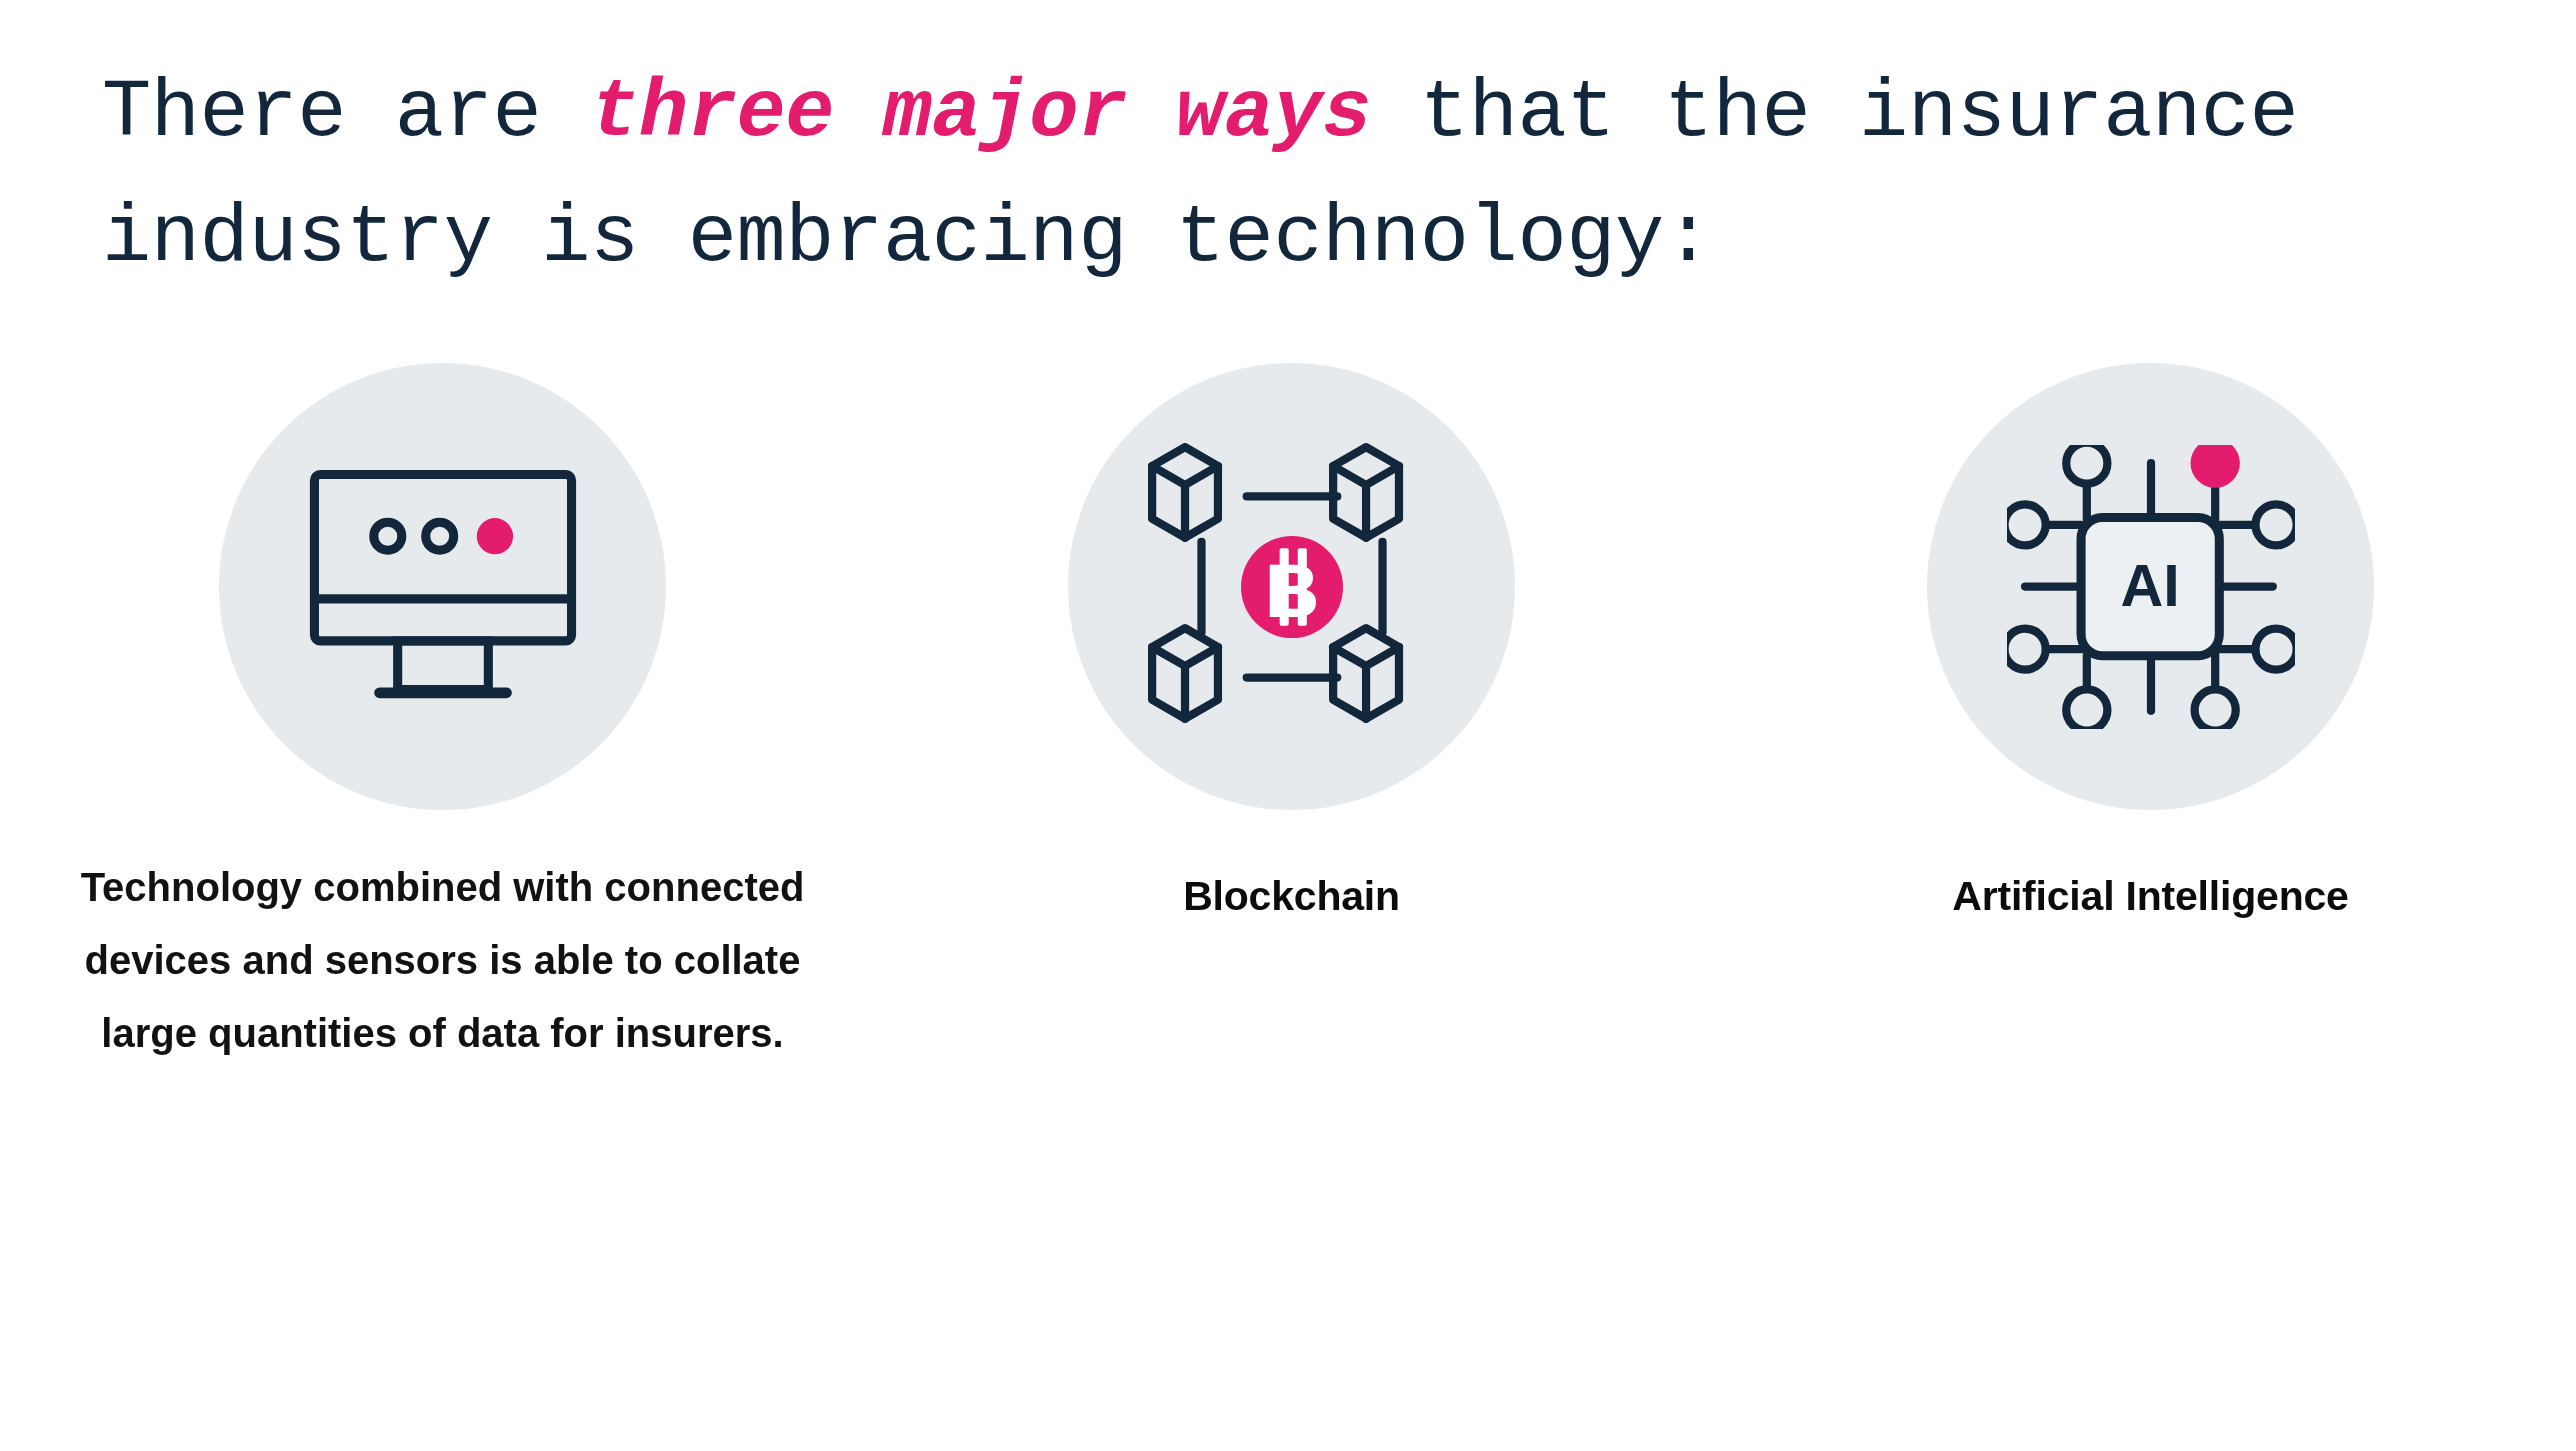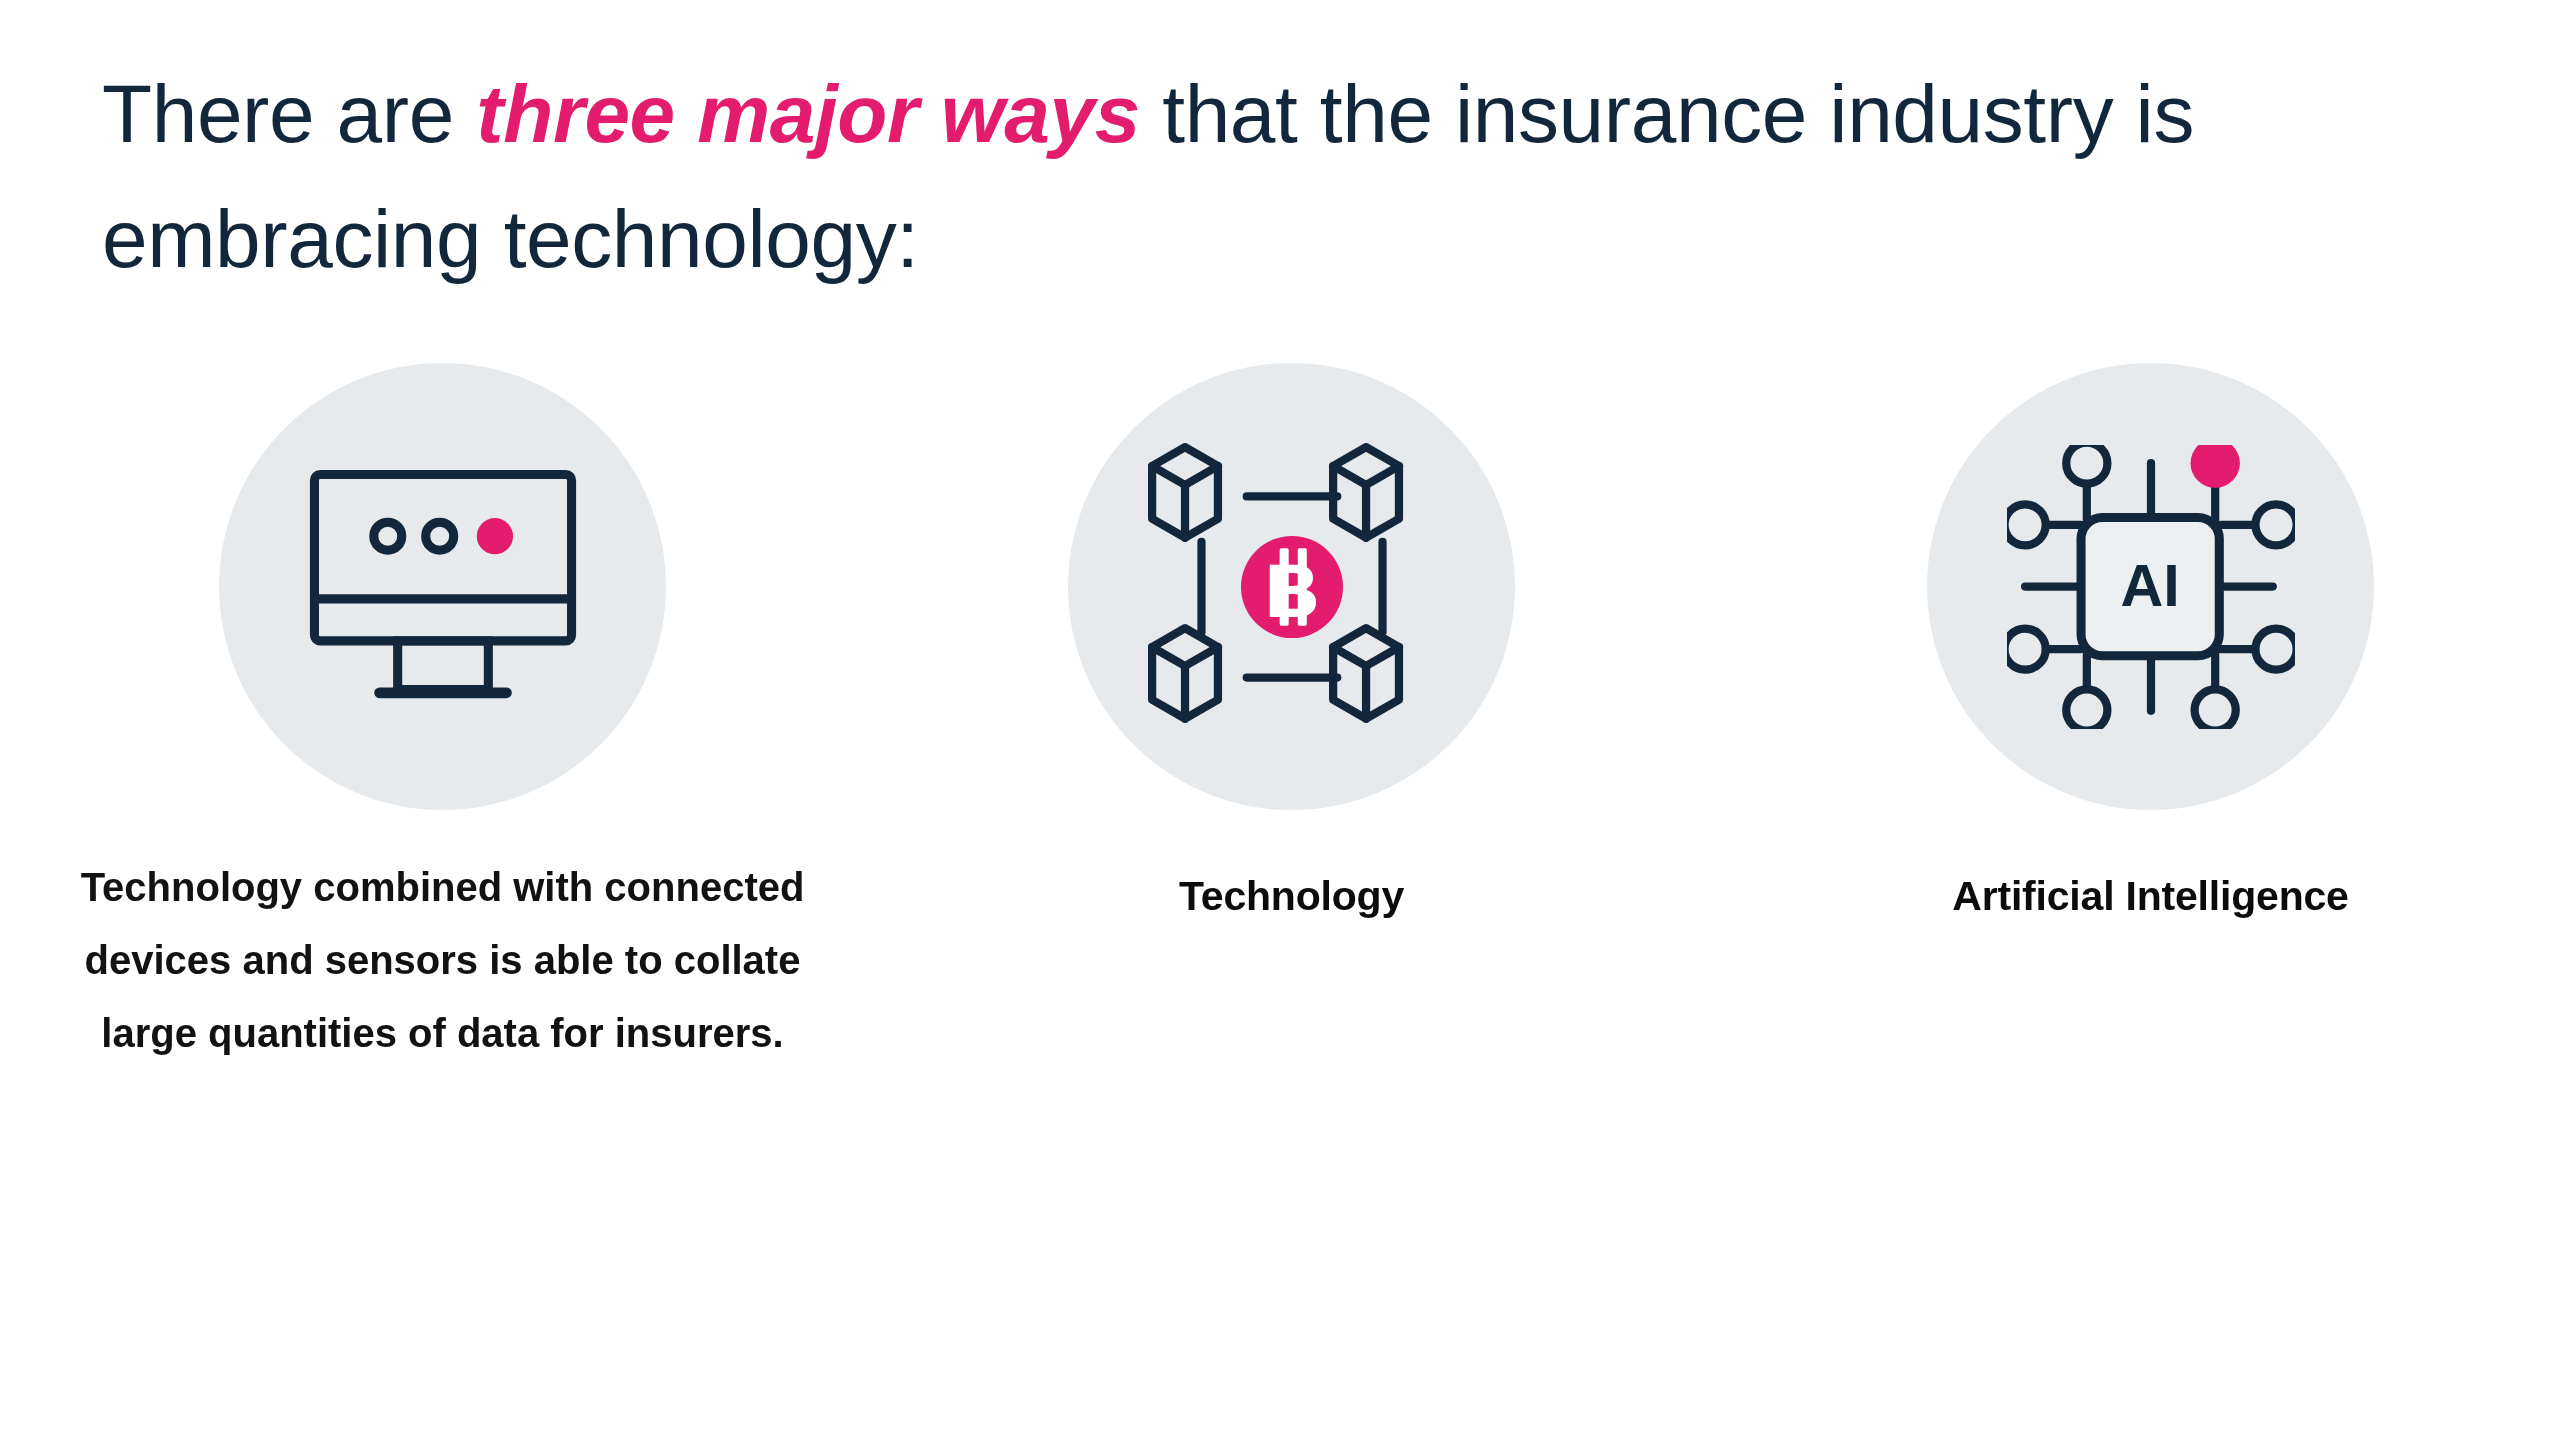--- a/index.html
+++ b/index.html
@@ -21,20 +21,21 @@
     position: absolute;
     left: 102px;
     top: 51px;
     width: 2324px;
     font-size: 82px;
     line-height: 125px;
     font-weight: 400;
     color: #12273c;
     letter-spacing: -0.4px;
     white-space: pre-wrap;
+    font-family: Liberation Mono, monospace;
   }
   .headline .accent {
     color: #e31c6d;
     font-weight: 700;
     font-style: italic;
   }
 
   
   .columns {
     position: absolute;
@@ -149,21 +150,21 @@
 
           <circle cx="175" cy="175" r="62" fill="#e31c6d"></circle>
           <g fill="#ffffff">
             <rect x="160" y="128" width="11" height="94" rx="2"></rect>
             <rect x="182" y="128" width="11" height="94" rx="2"></rect>
           </g>
           <text x="175" y="212" text-anchor="middle" font-family="Liberation Sans, sans-serif" font-size="92" font-weight="700" fill="#ffffff">B</text>
         </svg>
       </span>
     </div>
-    <div class="card-title">Technology</div>
+    <div class="card-title">Blockchain</div>
   </div>
 
   <div class="col col-3">
     <div class="icon-circle">
       <span>
         <svg width="288" height="284" viewBox="0 0 350 345" fill="none">
           <g stroke="#12273c" stroke-width="10" fill="none" stroke-linecap="round">
 
             <line x1="97" y1="40" x2="97" y2="90"></line>
             <line x1="175" y1="22" x2="175" y2="90"></line>

